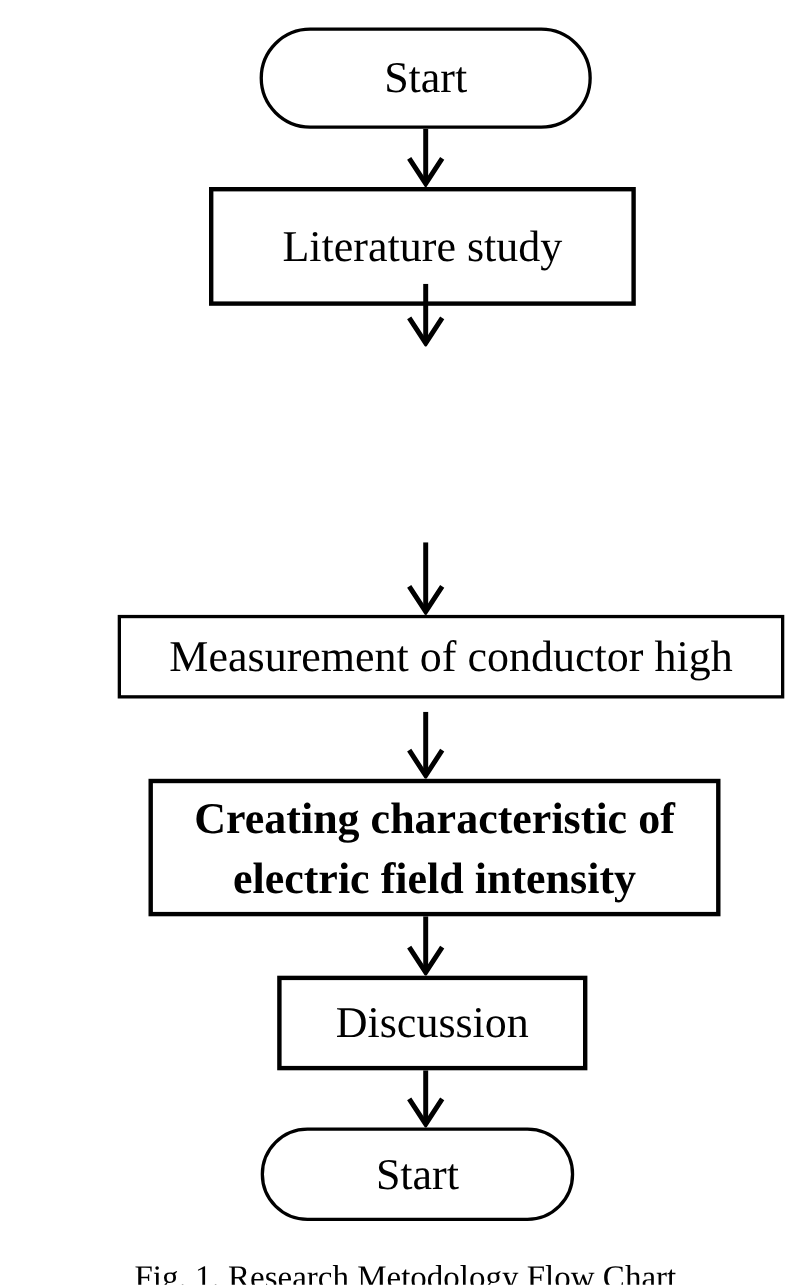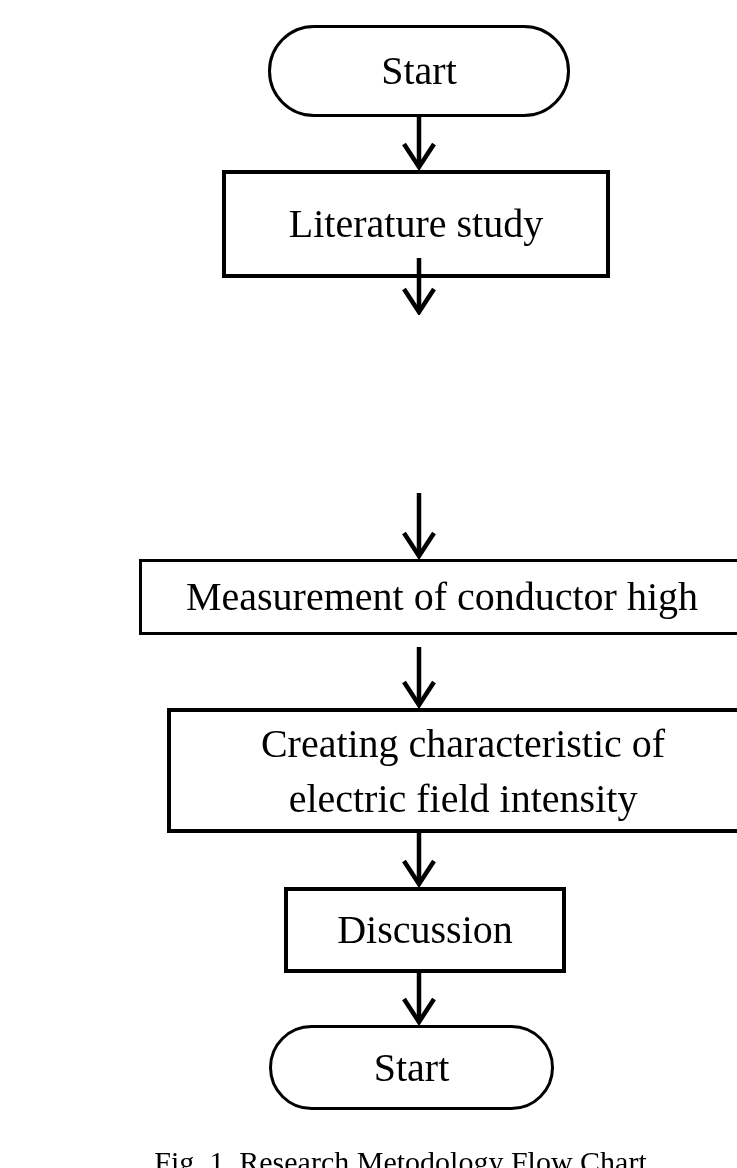--- a/index.html
+++ b/index.html
@@ -11,21 +11,20 @@
     height: 1168px;
     position: relative;
     overflow: hidden;
     background: #ffffff;
     font-family: "Liberation Serif", serif;
     color: #000000;
   }
   .flowchart {
     position: absolute;
     inset: 0;
-    margin-left: 32px;
   }
   .node {
     position: absolute;
     box-sizing: border-box;
     display: flex;
     align-items: center;
     justify-content: center;
     text-align: center;
     background: #ffffff;
     border-style: solid;
@@ -54,22 +53,22 @@
   #node-efi {
     left: 28px; top: 315px; width: 702px; height: 178px;
     border-width: 5px; line-height: 57px;
   }
   #node-efi .label { max-width: 600px; }
   #node-measurement {
     left: 107px; top: 559px; width: 606px; height: 76px;
     border-width: 3px;
   }
   #node-creating {
-    left: 135px; top: 708px; width: 592px; height: 125px;
-    border-width: 4px; line-height: 55px;
+    left: 135px; top: 708px; width: 520px; height: 125px;
+    border-width: 4px; line-height: 55px; font-weight: bold;
   }
   #node-creating .label { max-width: 440px; }
   #node-discussion {
     left: 252px; top: 887px; width: 282px; height: 86px;
     border-width: 4px;
   }
 
   
   .arrow {
     position: absolute;

